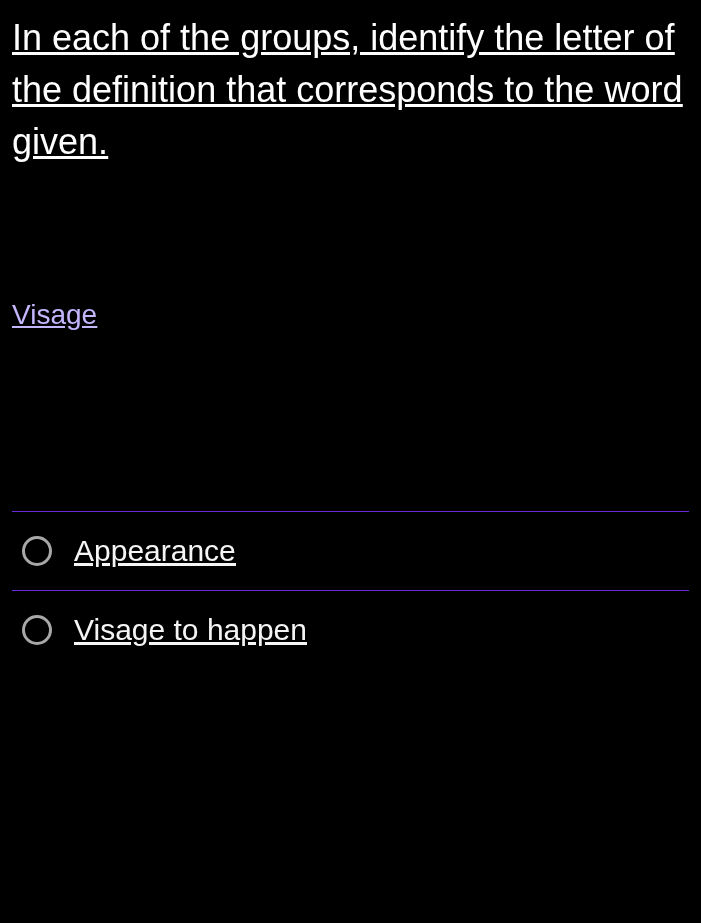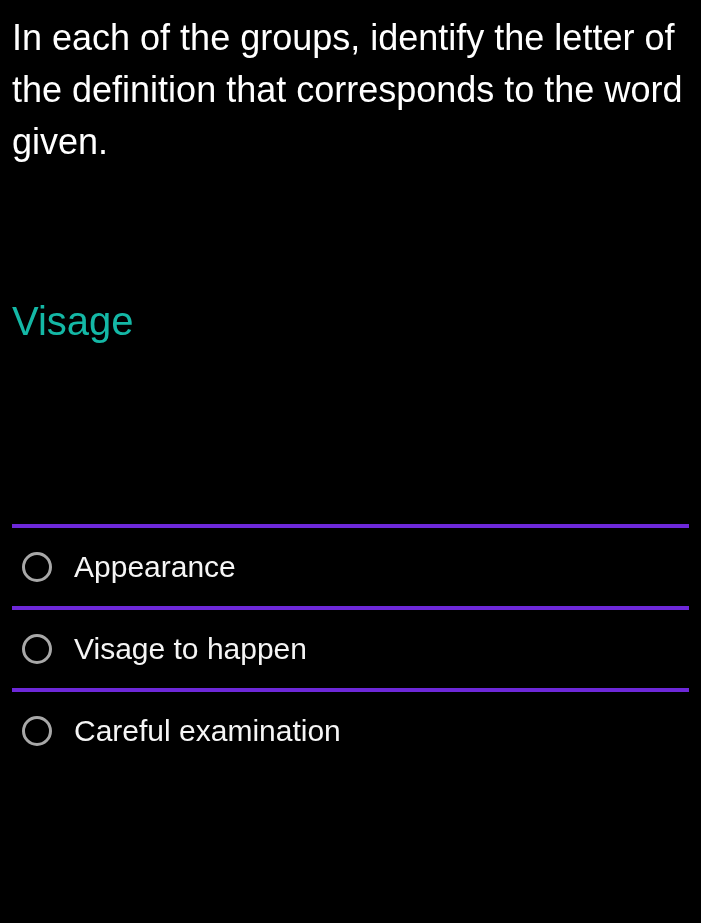--- a/index.html
+++ b/index.html
@@ -1,18 +1,19 @@
 <!DOCTYPE html>
 <html><head>
 <meta charset="utf-8">
 <style>
   * {
     margin: 0;
     padding: 0;
     box-sizing: border-box;
+    text-decoration: underline;
   }
   body {
     background: #000000;
     color: #ffffff;
     font-family: -apple-system, BlinkMacSystemFont, "Segoe UI", "Helvetica Neue", Arial, sans-serif;
     width: 701px;
     height: 923px;
     overflow: hidden;
     font-weight: 300;
   }
@@ -20,32 +21,32 @@
     padding: 12px 12px 0 12px;
   }
   .instructions {
     font-size: 36px;
     line-height: 1.45;
     color: #ffffff;
     font-weight: 400;
   }
   .word {
     margin-top: 130px;
-    font-size: 40px;
+    font-size: 28px;
     font-weight: 300;
-    color: #14b8a6;
+    color: #c4b5fd;
   }
   .options {
     margin-top: 180px;
   }
   .option {
     display: flex;
     align-items: center;
     padding: 22px 8px 22px 10px;
-    border-top: 4px solid #6d28d9;
+    border-top: 1px solid #6d28d9;
     cursor: pointer;
   }
   .option:last-child {
     border-bottom: none;
   }
   .radio {
     width: 30px;
     height: 30px;
     border: 3px solid #a8a8a8;
     border-radius: 50%;
@@ -66,18 +67,14 @@
   <div class="word">Visage</div>
   <div class="options">
     <div class="option">
       <span class="radio"></span>
       <span class="option-label">Appearance</span>
     </div>
     <div class="option">
       <span class="radio"></span>
       <span class="option-label">Visage to happen</span>
     </div>
-    <div class="option">
-      <span class="radio"></span>
-      <span class="option-label">Careful examination</span>
-    </div>
   </div>
 </div>
 
 </body></html>

